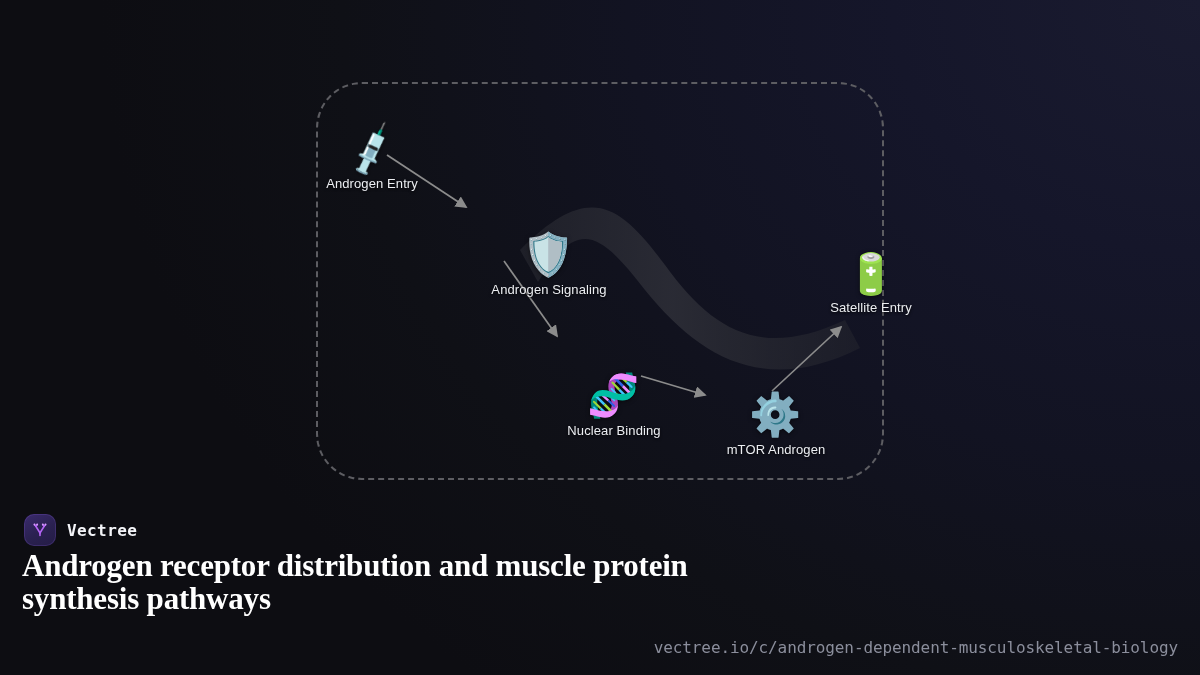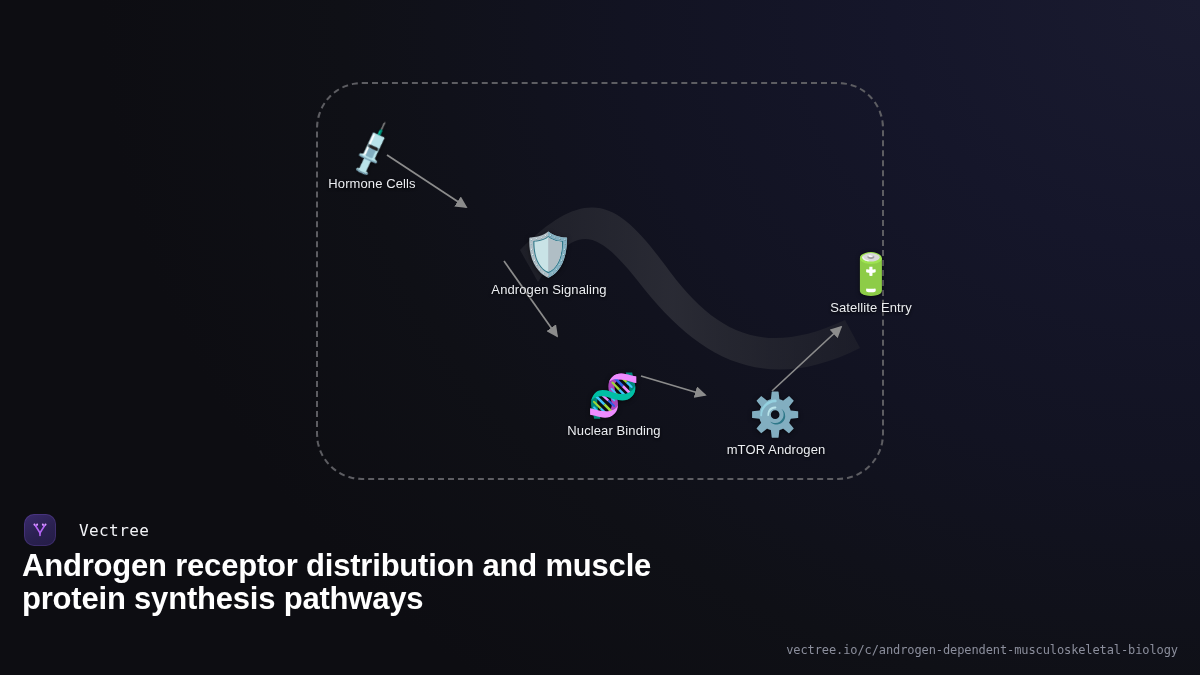--- a/index.html
+++ b/index.html
@@ -122,45 +122,44 @@
     border-radius: 10px;
     background: linear-gradient(150deg, #3a2a6d 0%, #2a2150 55%, #241c46 100%);
     display: flex;
     align-items: center;
     justify-content: center;
     box-shadow: inset 0 0 0 1px rgba(160,110,255,0.18);
   }
   #brand-name {
     font-family: "DejaVu Sans Mono", "Liberation Mono", monospace;
     font-size: 16px;
-    font-weight: 400;
+    font-weight: 700;
     color: #f3f4f8;
     letter-spacing: 0.4px;
-    margin-left: 12px;
   }
 
   #headline {
     position: absolute;
     left: 22px;
     top: 50px;
     width: 700px;
-    font-family: Liberation Sans, sans-serif;
+    font-family: Liberation Serif, serif;
     font-size: 31px;
     font-weight: 700;
     line-height: 1.06;
     color: #ffffff;
     letter-spacing: -0.2px;
   }
 
   #url {
     position: absolute;
     right: 22px;
     bottom: 18px;
     font-family: "DejaVu Sans Mono", "Liberation Mono", monospace;
-    font-size: 12px;
+    font-size: 16px;
     color: #8b8e9c;
     letter-spacing: -0.1px;
     margin-top: 12px;
   }
 </style>
 </head>
 <body>
 
 <div id="root">
 
@@ -187,21 +186,21 @@
         </marker>
       </defs>
       <line x1="387" y1="155" x2="466" y2="207" stroke="#8c8c8c" stroke-width="1.7" marker-end="url(#ah)"></line>
       <line x1="504" y1="261" x2="557" y2="336" stroke="#8c8c8c" stroke-width="1.7" marker-end="url(#ah)"></line>
       <line x1="641" y1="376" x2="705" y2="395" stroke="#8c8c8c" stroke-width="1.7" marker-end="url(#ah)"></line>
       <line x1="772" y1="391" x2="841" y2="327" stroke="#8c8c8c" stroke-width="1.7" marker-end="url(#ah)"></line>
     </svg>
 
     <div class="node" id="node-hormone">
       <span class="emoji rot">💉</span>
-      <span class="nlabel">Hormone Cells</span>
+      <span class="nlabel">Androgen Entry</span>
     </div>
 
     <div class="node" id="node-receptor">
       <span class="emoji">🛡️</span>
       <span class="nlabel">Androgen Signaling</span>
     </div>
 
     <div class="node" id="node-nuclear">
       <span class="emoji">🧬</span>
       <span class="nlabel">Nuclear Binding</span>

